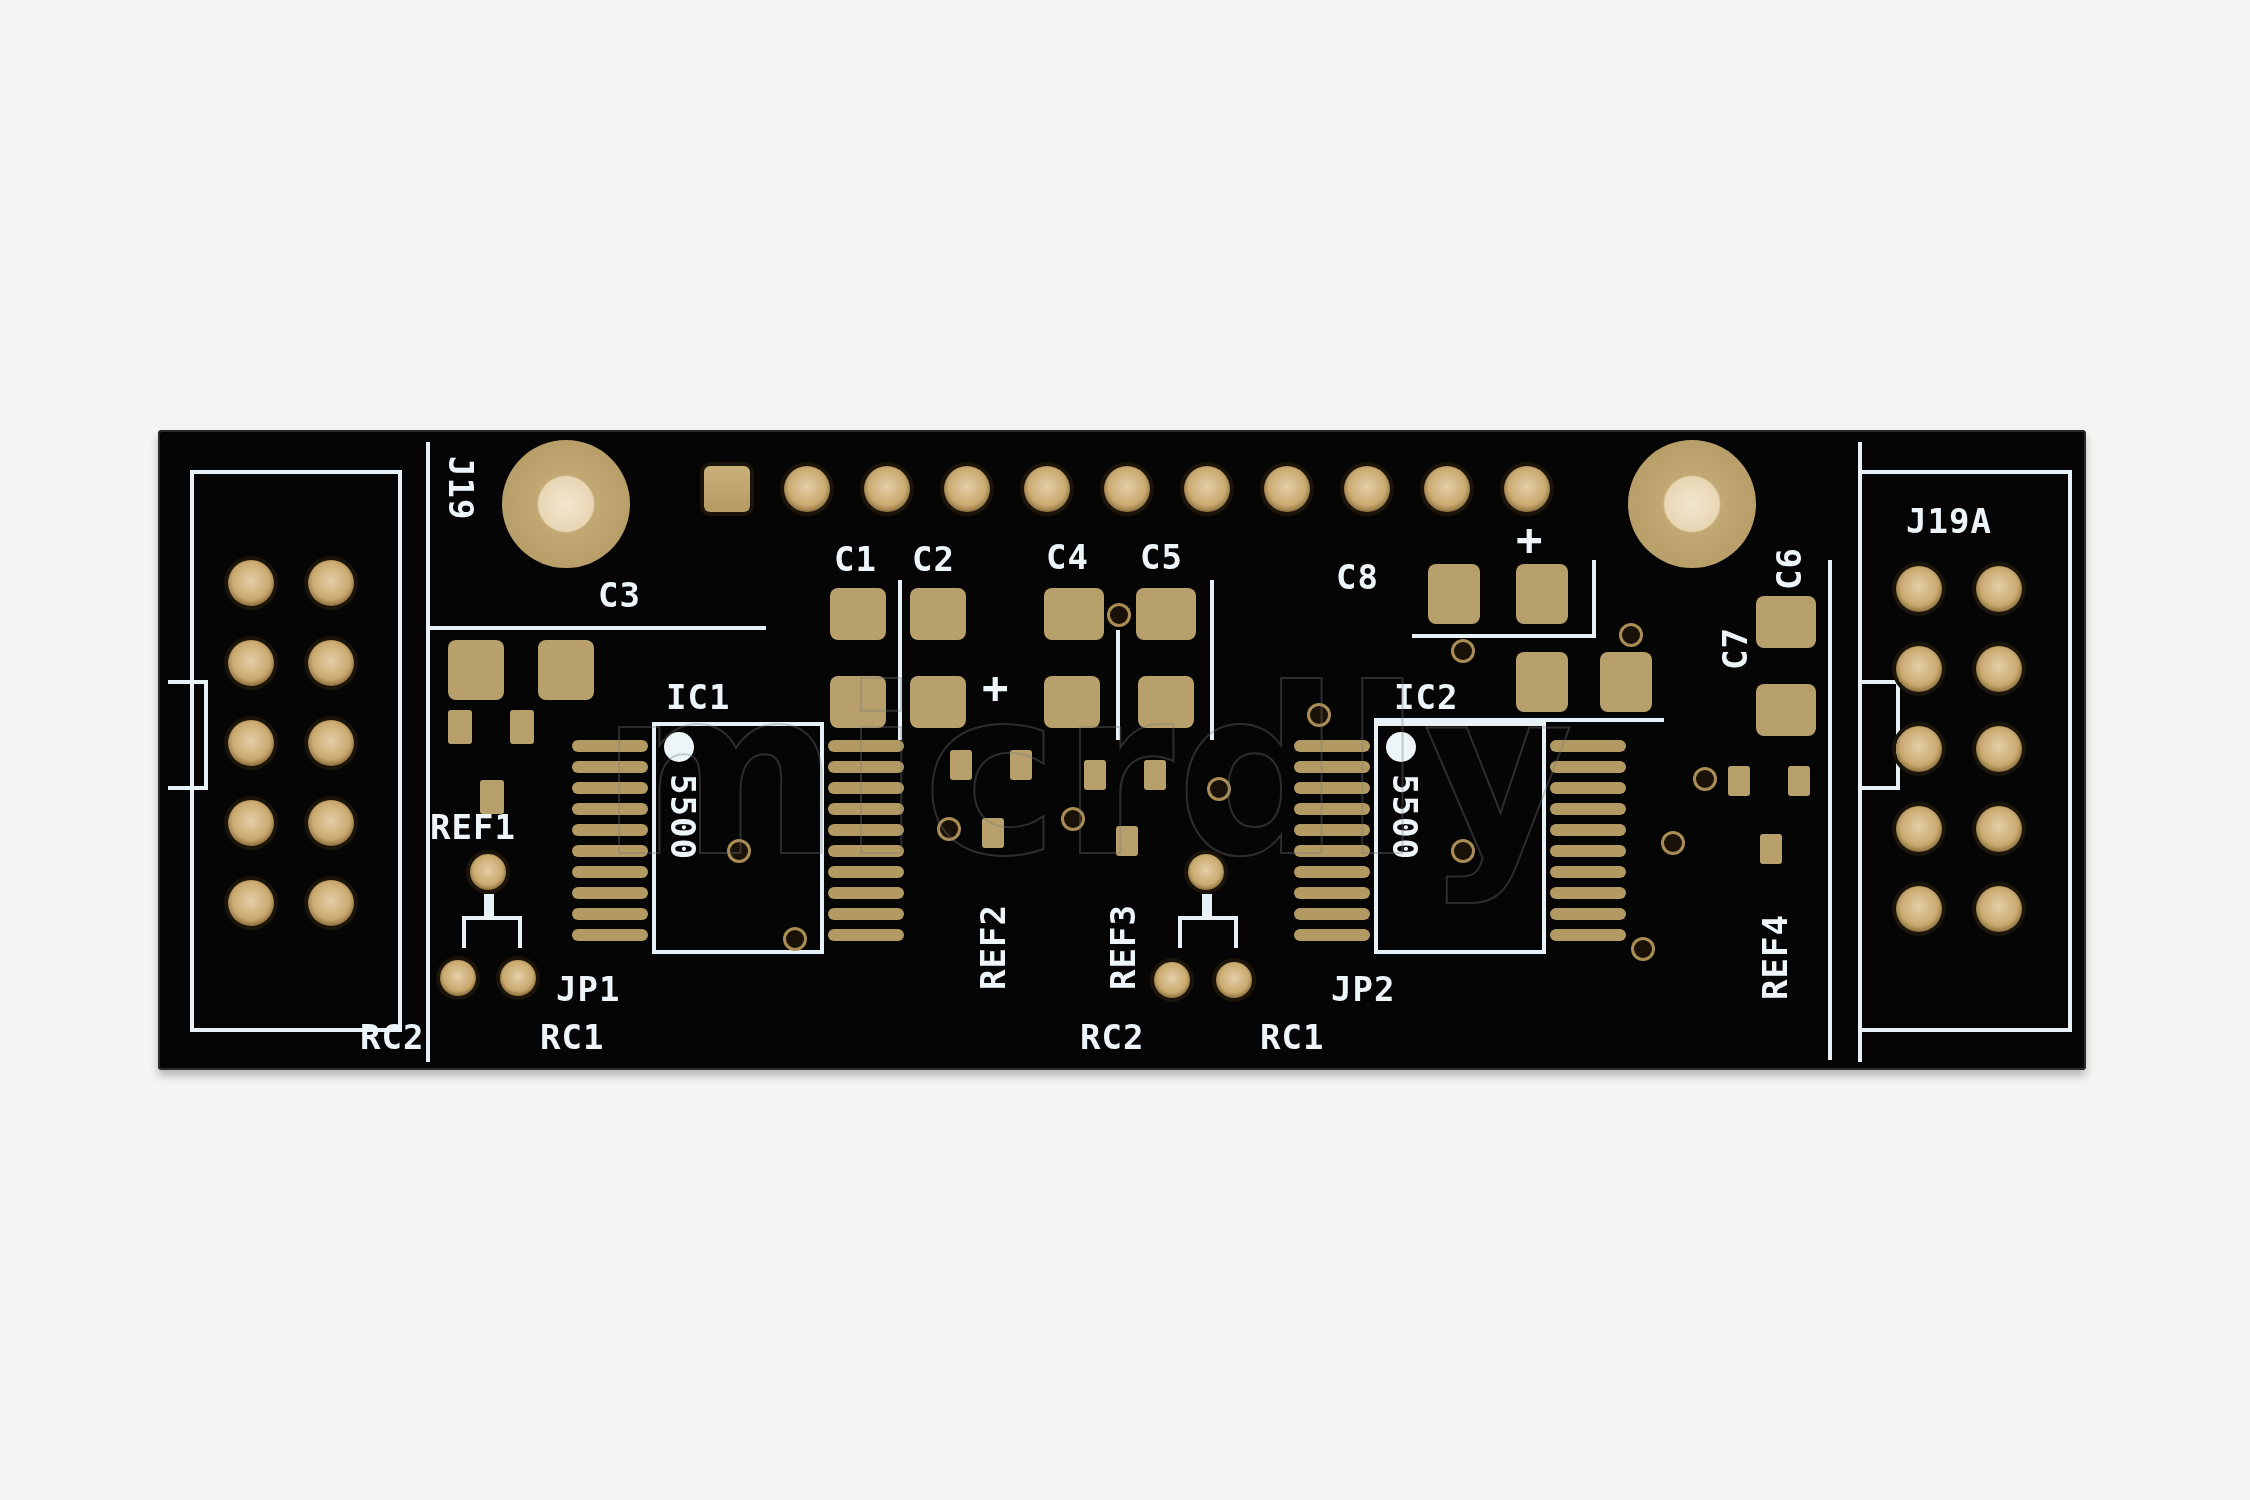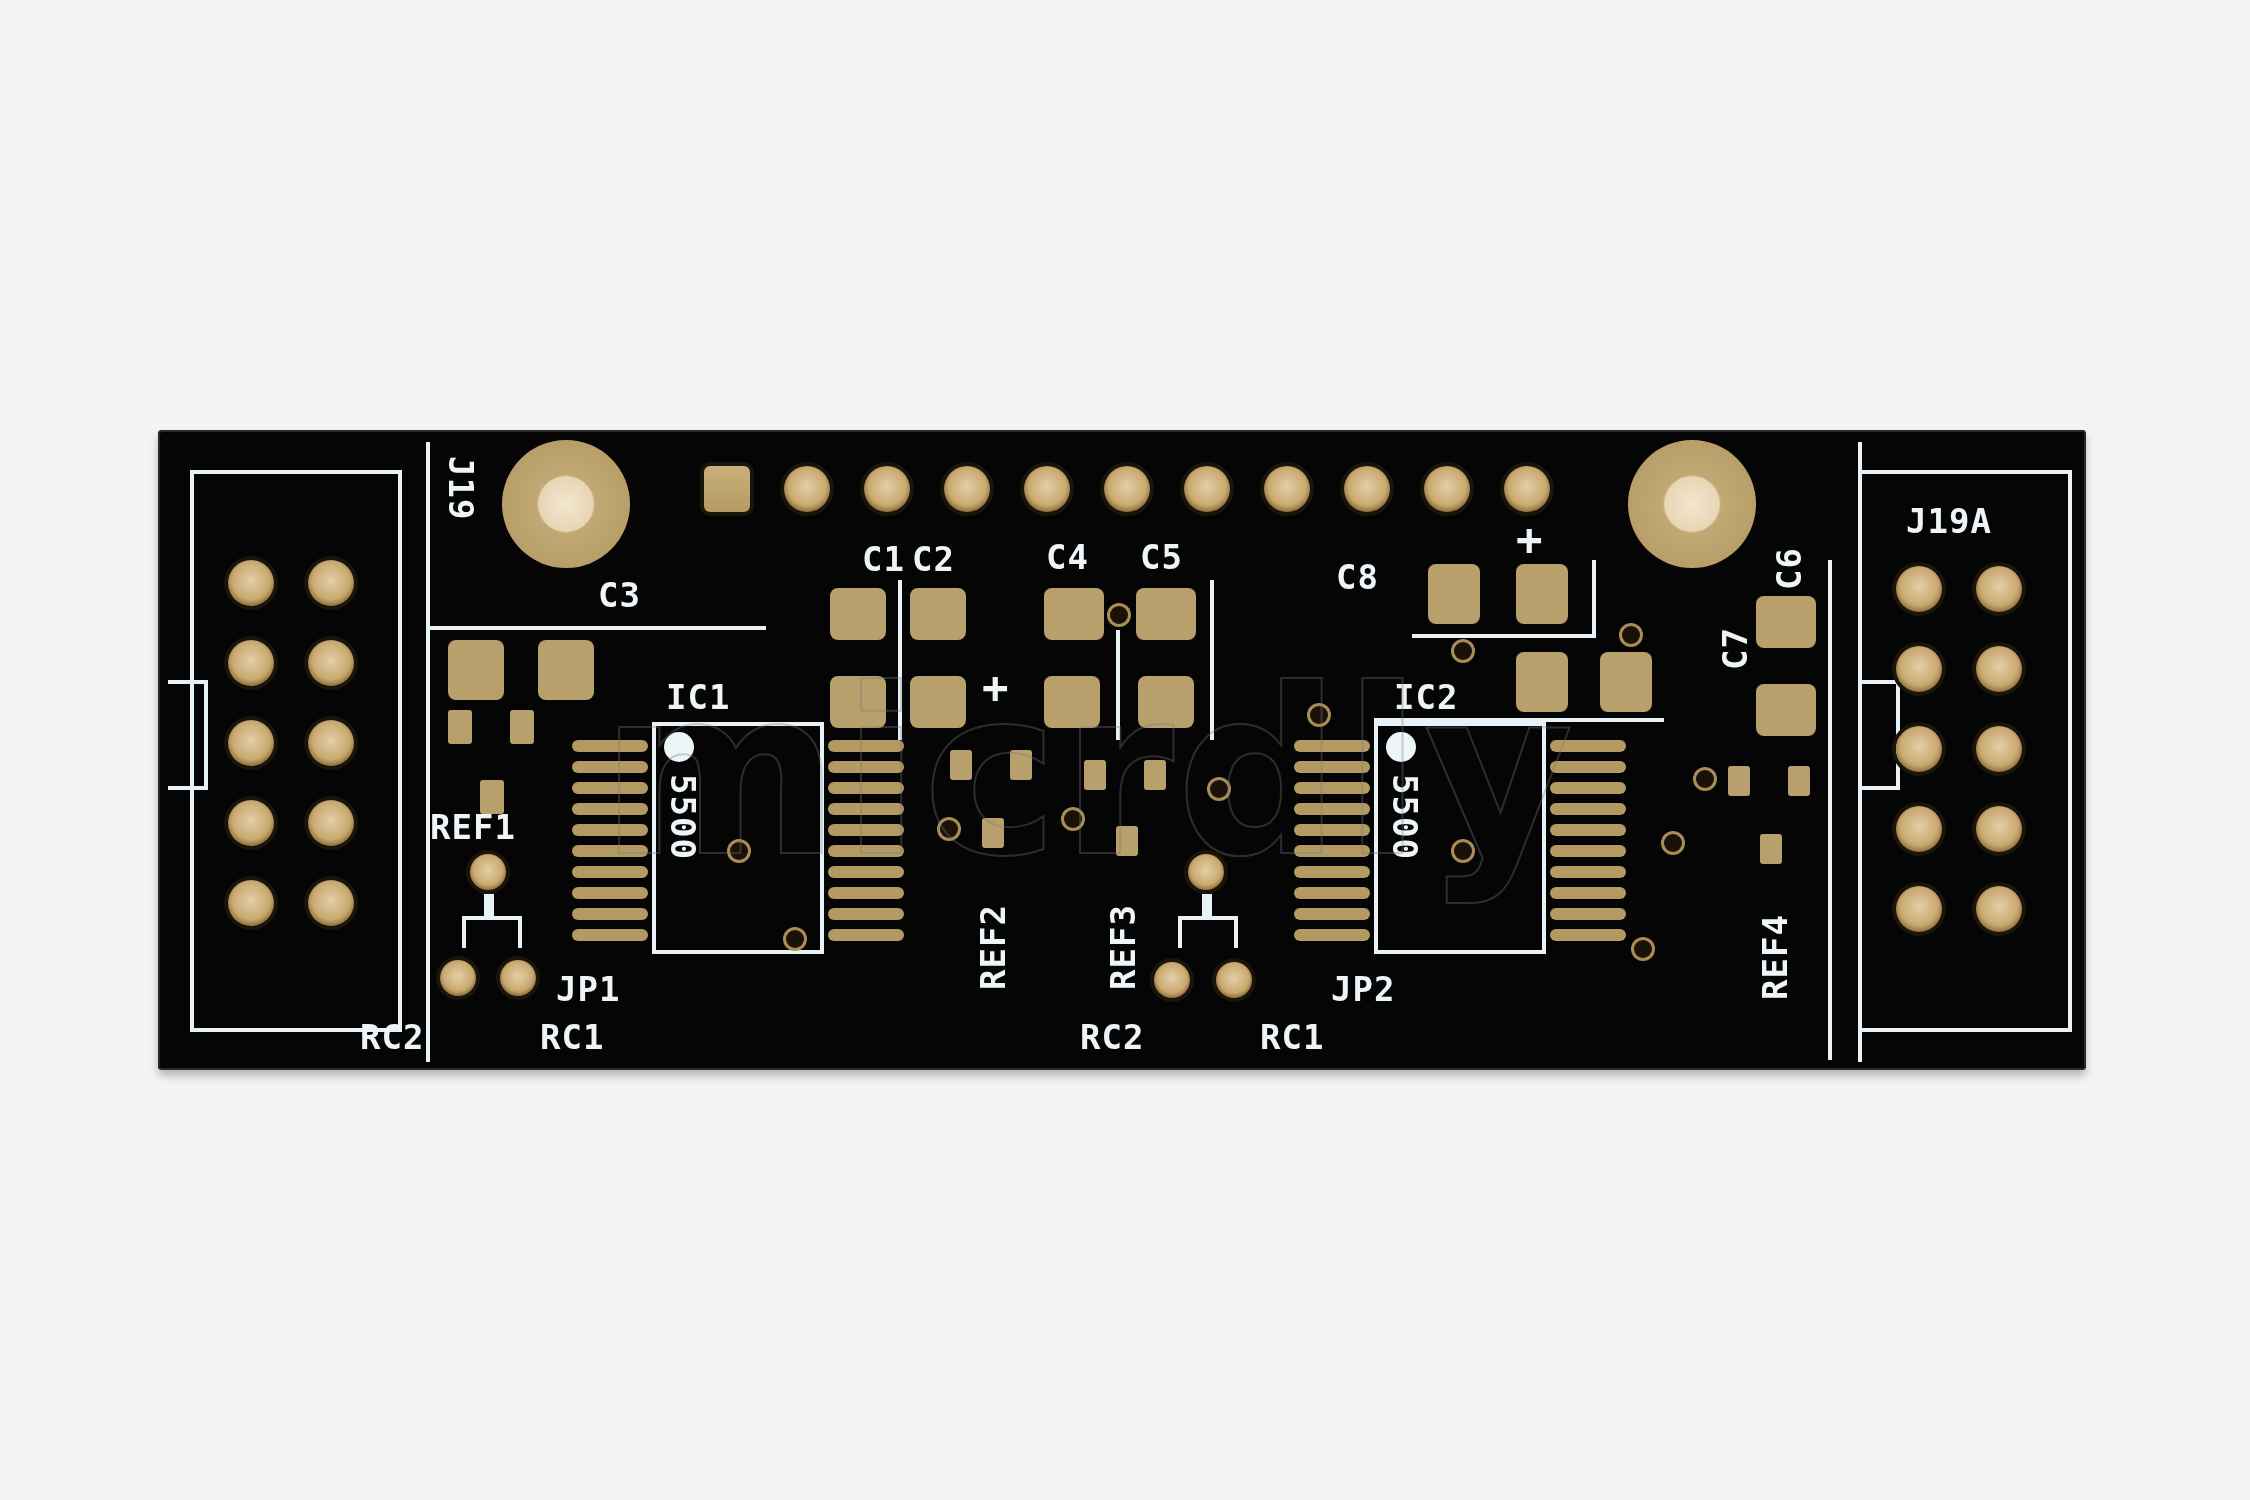--- a/index.html
+++ b/index.html
@@ -104,21 +104,21 @@
     <div class="finger" style="left:670px;top:394px;width:76px;"></div>
     <div class="finger" style="left:670px;top:415px;width:76px;"></div>
     <div class="finger" style="left:670px;top:436px;width:76px;"></div>
     <div class="finger" style="left:670px;top:457px;width:76px;"></div>
     <div class="finger" style="left:670px;top:478px;width:76px;"></div>
     <div class="finger" style="left:670px;top:499px;width:76px;"></div>
   </div>
   <div class="via" style="left:572px;top:412px;"></div>
   <div class="via" style="left:628px;top:500px;"></div>
 
-  <div class="lbl" style="left:676px;top:112px;margin-left:28px;">C1</div>
+  <div class="lbl" style="left:676px;top:112px;">C1</div>
   <div class="lbl" style="left:754px;top:112px;">C2</div>
   <div class="pad" style="left:672px;top:158px;width:56px;height:52px;"></div>
   <div class="pad" style="left:672px;top:246px;width:56px;height:52px;"></div>
   <div class="sline" style="left:740px;top:150px;width:4px;height:160px;"></div>
   <div class="pad" style="left:752px;top:158px;width:56px;height:52px;"></div>
   <div class="pad" style="left:752px;top:246px;width:56px;height:52px;"></div>
   <div class="lbl" style="left:824px;top:236px;font-size:44px;">+</div>
   <div class="pad" style="left:886px;top:246px;width:56px;height:52px;"></div>
   <div class="pad small" style="left:792px;top:320px;width:22px;height:30px;"></div>
   <div class="pad small" style="left:852px;top:320px;width:22px;height:30px;"></div>

